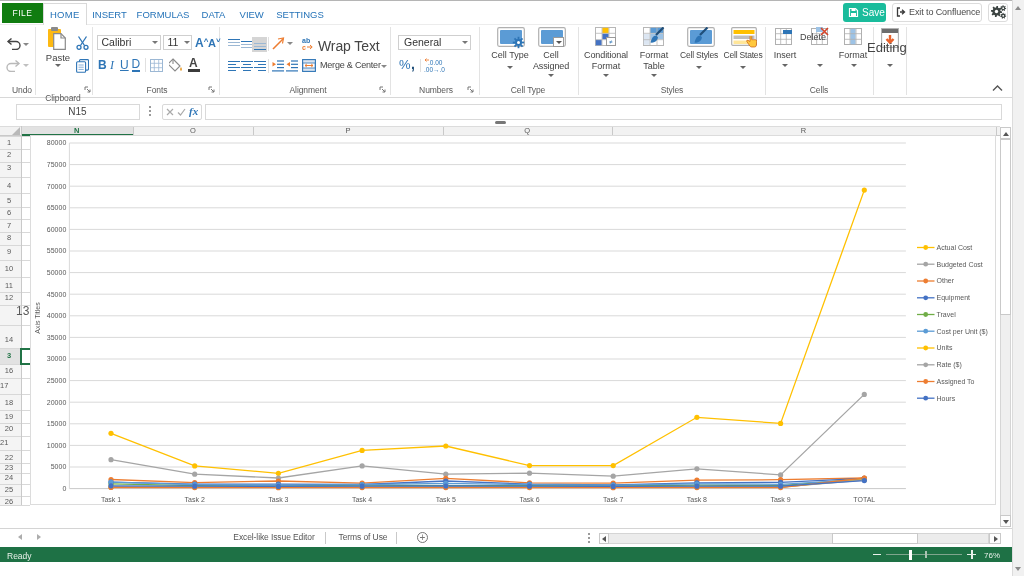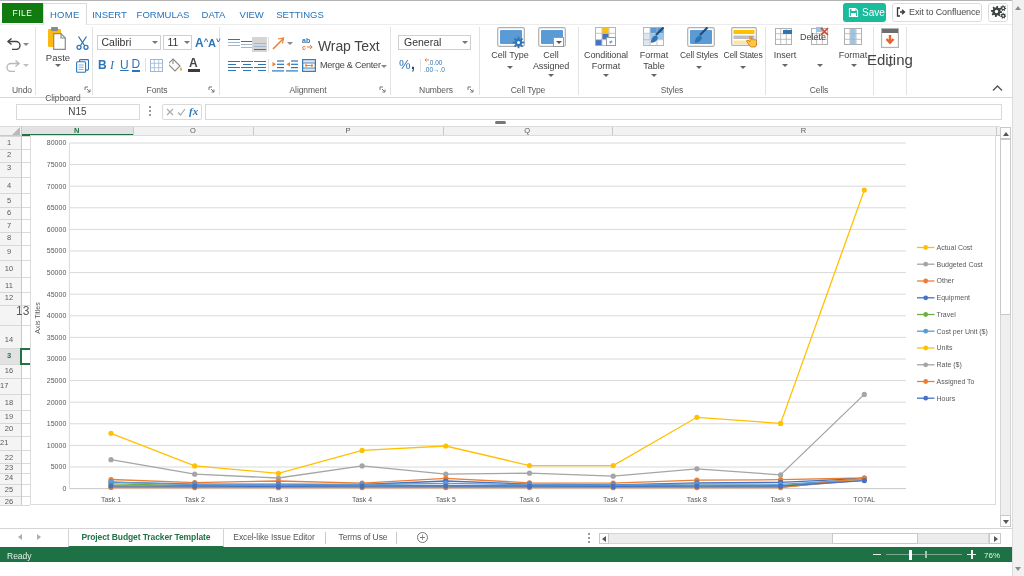--- a/index.html
+++ b/index.html
@@ -302,21 +302,21 @@
       <line x1="12.0" y1="0" x2="12.0" y2="17" stroke="#b0b0b0" stroke-width="0.8"></line>
       <line x1="0" y1="11.3" x2="18" y2="11.3" stroke="#b0b0b0" stroke-width="0.8"></line>
     </svg>
     <div class="ab" style="left:831px;top:50px;width:44px;text-align:center;font-size:9px;color:#444;white-space:nowrap">Format</div>
     <div style="position:absolute;left:851px;top:63.5px;width:0;height:0;border-left:3px solid transparent;border-right:3px solid transparent;border-top:3.5px solid #666"></div>
     <svg class="ab" style="left:881px;top:28px" width="18" height="20" viewBox="0 0 18 20">
       <rect x="0.6" y="0.6" width="16.8" height="18.8" fill="#fff" stroke="#b0b0b0" stroke-width="1.1"></rect>
       <rect x="1" y="1" width="16" height="4" fill="#6d6d6d"></rect>
       <path d="M9,7 v7 M5.5,11 L9,14.8 L12.5,11" fill="none" stroke="#e8622c" stroke-width="2.4"></path>
     </svg>
-    <div class="ab" style="left:867px;top:51px;width:45px;text-align:left;font-size:15px;color:#444;white-space:nowrap">Editing</div>
+    <div class="ab" style="left:867px;top:40px;width:45px;text-align:left;font-size:13px;color:#444;white-space:nowrap">Editing</div>
     <div style="position:absolute;left:886.5px;top:64px;width:0;height:0;border-left:3px solid transparent;border-right:3px solid transparent;border-top:3.5px solid #666"></div>
     <div style="position:absolute;left:774px;top:85px;width:90px;text-align:center;font-size:8.5px;color:#595959;white-space:nowrap;letter-spacing:-0.1px">Cells</div>
     <div style="position:absolute;left:483px;top:85px;width:90px;text-align:center;font-size:8.5px;color:#595959;white-space:nowrap;letter-spacing:-0.1px">Cell Type</div>
     <div style="position:absolute;left:627px;top:85px;width:90px;text-align:center;font-size:8.5px;color:#595959;white-space:nowrap;letter-spacing:-0.1px">Styles</div>
     <svg class="ab" style="left:992px;top:84px" width="11" height="8" viewBox="0 0 11 8">
       <path d="M1,6.5 L5.5,2 L10,6.5" fill="none" stroke="#555" stroke-width="1.4"></path>
     </svg>
     <div class="ab" style="left:15.5px;top:104px;width:124px;height:16px;border:1px solid #d9d9d9;font-size:10px;color:#444;text-align:center;line-height:14px">N15</div>
     <div class="ab" style="left:149px;top:106px;width:2px;height:2px;background:#9a9a9a;box-shadow:0 4px 0 #9a9a9a,0 8px 0 #9a9a9a"></div>
     <div class="ab" style="left:162px;top:104px;width:40px;height:16px;border:1px solid #d9d9d9;border-radius:2px"></div>
@@ -602,21 +602,20 @@
     <div class="ab" style="left:587.5px;top:533px;width:2px;height:2px;background:#9a9a9a;box-shadow:0 4px 0 #9a9a9a,0 8px 0 #9a9a9a"></div>
     <div class="ab" style="left:599px;top:532.5px;width:390px;height:11.5px;background:#ececec;border:1px solid #d5d5d5"></div>
     <div class="ab" style="left:599px;top:532.5px;width:10px;height:11.5px;background:#fdfdfd;border:1px solid #c9c9c9"></div>
     <div class="ab" style="left:602px;top:535.5px;width:0;height:0;border-top:3px solid transparent;border-bottom:3px solid transparent;border-right:4px solid #555"></div>
     <div class="ab" style="left:832px;top:532.5px;width:86px;height:11.5px;background:#fff;border:1px solid #c9c9c9"></div>
     <div class="ab" style="left:989px;top:532.5px;width:12px;height:11.5px;background:#fdfdfd;border:1px solid #c9c9c9"></div>
     <div class="ab" style="left:993.5px;top:535.5px;width:0;height:0;border-top:3px solid transparent;border-bottom:3px solid transparent;border-left:4px solid #555"></div>
     <div class="ab" style="left:0;top:527.5px;width:1012px;height:1px;background:#d4d4d4"></div>
     <div class="ab" style="left:18px;top:534px;width:0;height:0;border-top:3.5px solid transparent;border-bottom:3.5px solid transparent;border-right:4.5px solid #adadad"></div>
     <div class="ab" style="left:37px;top:534px;width:0;height:0;border-top:3.5px solid transparent;border-bottom:3.5px solid transparent;border-left:4.5px solid #adadad"></div>
-    <div class="ab" style="left:67.9px;top:528.5px;width:156px;height:19px;background:#fff;border:1px solid #d4d4d4;border-top:none;border-bottom:2px solid #217346;color:#217346;font-weight:bold;font-size:8.5px;text-align:center;line-height:16px;white-space:nowrap;letter-spacing:-0.1px">Project Budget Tracker Template</div>
     <div class="ab" style="left:224px;top:532px;width:100px;font-size:8.5px;color:#555;text-align:center;white-space:nowrap;letter-spacing:-0.1px">Excel-like Issue Editor</div>
     <div class="ab" style="left:324.5px;top:531.5px;width:1px;height:12px;background:#c9c9c9"></div>
     <div class="ab" style="left:330px;top:532px;width:66px;font-size:8.5px;color:#555;text-align:center;white-space:nowrap;letter-spacing:-0.1px">Terms of Use</div>
     <div class="ab" style="left:396px;top:531.5px;width:1px;height:12px;background:#c9c9c9"></div>
     <div class="ab" style="left:417px;top:531.5px;width:11px;height:11px;border:1px solid #777;border-radius:50%;color:#777;font-size:10px;line-height:9px;text-align:center">+</div>
     <div class="ab" style="left:0;top:547.2px;width:1012px;height:15.3px;background:#1e7145"></div>
     <div class="ab" style="left:7px;top:550.5px;font-size:8.5px;color:#e9f1ea">Ready</div>
     <div class="ab" style="left:873px;top:553.5px;width:8px;height:1.6px;background:#e9f1ea"></div>
     <div class="ab" style="left:886px;top:554px;width:76px;height:1.2px;background:#7fa58d"></div>
     <div class="ab" style="left:908.5px;top:549.5px;width:3.5px;height:10px;background:#fff"></div>

